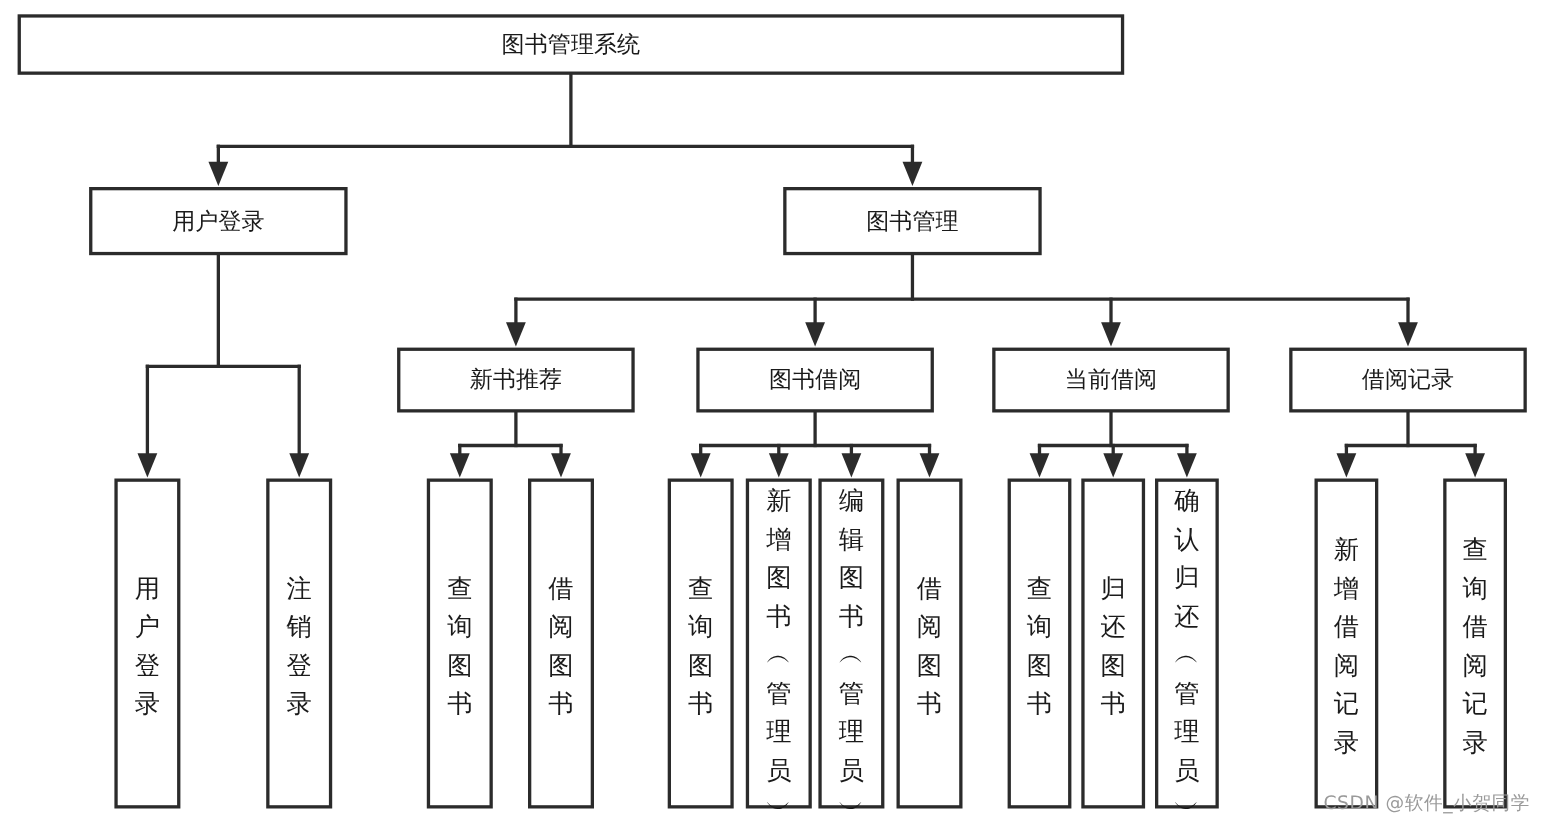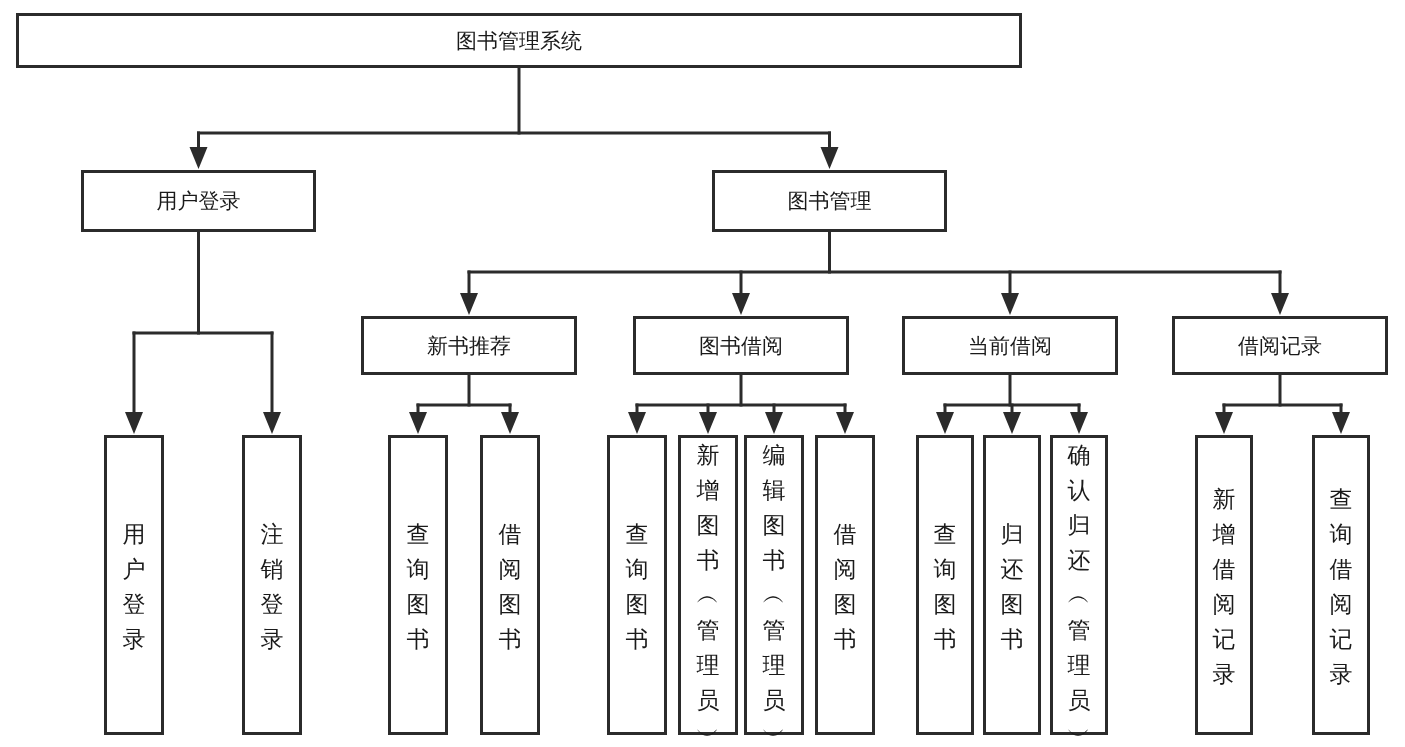--- a/index.html
+++ b/index.html
@@ -199,13 +199,14 @@
         <g>
           <rect class="node-box" x="1196.5" y="436.5" width="55" height="297"></rect>
           <text class="node-label-v" x="1224" y="507.3"><tspan x="1224" dy="0">新</tspan><tspan x="1224" dy="35">增</tspan><tspan x="1224" dy="35">借</tspan><tspan x="1224" dy="35">阅</tspan><tspan x="1224" dy="35">记</tspan><tspan x="1224" dy="35">录</tspan></text>
         </g>
         <g>
           <rect class="node-box" x="1313.5" y="436.5" width="55" height="297"></rect>
           <text class="node-label-v" x="1341" y="507.3"><tspan x="1341" dy="0">查</tspan><tspan x="1341" dy="35">询</tspan><tspan x="1341" dy="35">借</tspan><tspan x="1341" dy="35">阅</tspan><tspan x="1341" dy="35">记</tspan><tspan x="1341" dy="35">录</tspan></text>
         </g>
       </g>
   </svg>
+  <div class="watermark">CSDN @软件_小贺同学</div>
 </div>
 
 </body></html>

